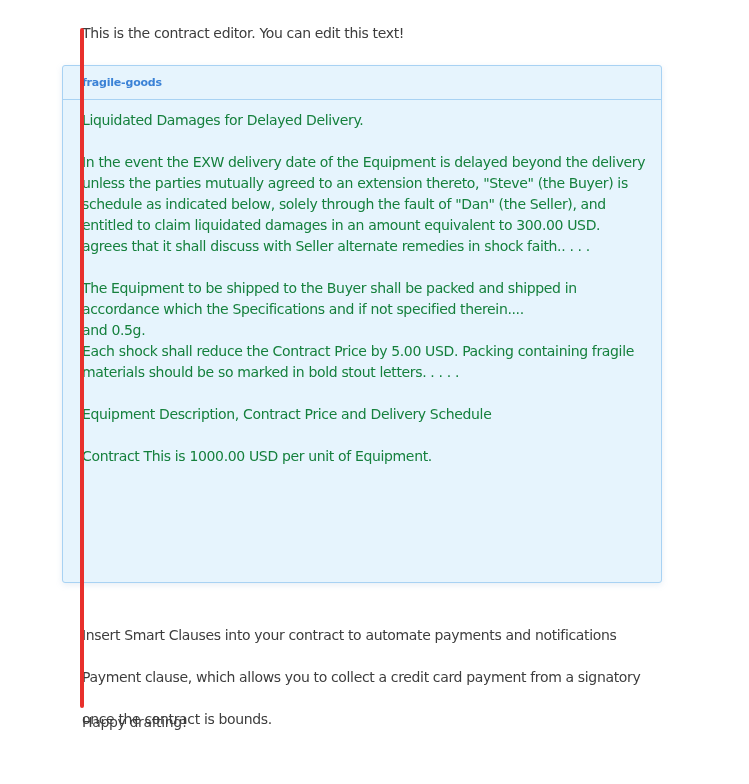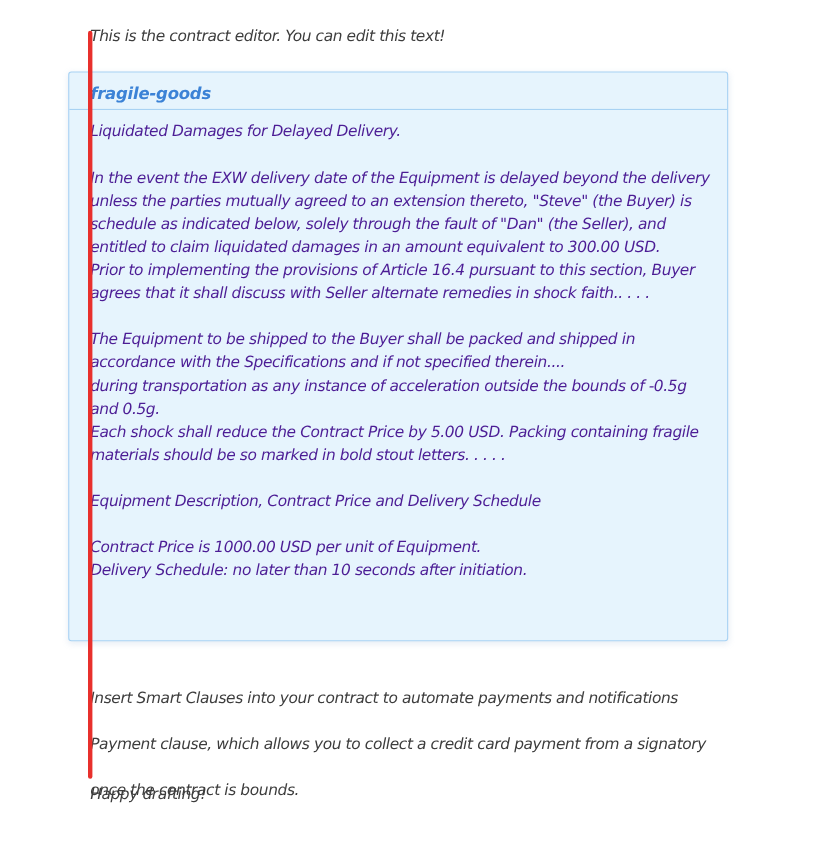--- a/index.html
+++ b/index.html
@@ -14,21 +14,20 @@
       overflow: hidden;
       font-family: "DejaVu Sans", "Liberation Sans", sans-serif;
       color: #3d3d3d;
     }
     .editor {
       position: absolute;
       left: 0;
       top: 0;
       width: 749px;
       height: 692px;
-      font-style: italic;
     }
     .para {
       position: absolute;
       left: 82px;
       font-size: 14px;
       line-height: 21px;
       letter-spacing: -0.35px;
       white-space: pre-line;
       color: #3d3d3d;
       margin: 0;
@@ -50,37 +49,37 @@
       left: 0;
       top: 0;
       right: 0;
       height: 33px;
       border-bottom: 1px solid #a8d2f3;
     }
     .card-title {
       position: absolute;
       left: 19px;
       top: 10px;
-      font-size: 15px;
+      font-size: 11px;
       font-weight: bold;
       color: #3b82d6;
       letter-spacing: -0.2px;
     }
     .card-body {
       position: absolute;
       left: 19px;
       top: 44px;
       width: 575px;
     }
     .card-body p {
       margin: 0;
       font-size: 14px;
       line-height: 21px;
       letter-spacing: -0.35px;
-      color: #4c1d95;
+      color: #15803d;
       white-space: nowrap;
     }
     .card-body .gap { height: 21px; }
     .outro { top: 604px; }
     .outro p {
       margin: 0;
       white-space: nowrap;
     }
     .closing { top: 712px; }
     .cursor-bar {
@@ -104,34 +103,31 @@
     <div class="card-header">
       <span class="card-title">fragile-goods</span>
     </div>
     <div class="card-body">
       <p>Liquidated Damages for Delayed Delivery.</p>
       <div class="gap"></div>
       <p>In the event the EXW delivery date of the Equipment is delayed beyond the delivery</p>
       <p>unless the parties mutually agreed to an extension thereto, "Steve" (the Buyer) is</p>
       <p>schedule as indicated below, solely through the fault of "Dan" (the Seller), and</p>
       <p>entitled to claim liquidated damages in an amount equivalent to 300.00 USD.</p>
-      <p>Prior to implementing the provisions of Article 16.4 pursuant to this section, Buyer</p>
       <p>agrees that it shall discuss with Seller alternate remedies in shock faith.. . . .</p>
       <div class="gap"></div>
       <p>The Equipment to be shipped to the Buyer shall be packed and shipped in</p>
-      <p>accordance with the Specifications and if not specified therein....</p>
-      <p>during transportation as any instance of acceleration outside the bounds of -0.5g</p>
+      <p>accordance which the Specifications and if not specified therein....</p>
       <p>and 0.5g.</p>
       <p>Each shock shall reduce the Contract Price by 5.00 USD. Packing containing fragile</p>
       <p>materials should be so marked in bold stout letters. . . . .</p>
       <div class="gap"></div>
       <p>Equipment Description, Contract Price and Delivery Schedule</p>
       <div class="gap"></div>
-      <p>Contract Price is 1000.00 USD per unit of Equipment.</p>
-      <p>Delivery Schedule: no later than 10 seconds after initiation.</p>
+      <p>Contract This is 1000.00 USD per unit of Equipment.</p>
     </div>
   </div>
 
   <div class="para outro">
     <p>Insert Smart Clauses into your contract to automate payments and notifications</p>
     <p>Payment clause, which allows you to collect a credit card payment from a signatory</p>
     <p>once the contract is bounds.</p>
   </div>
 
   <p class="para closing">Happy drafting!</p>

